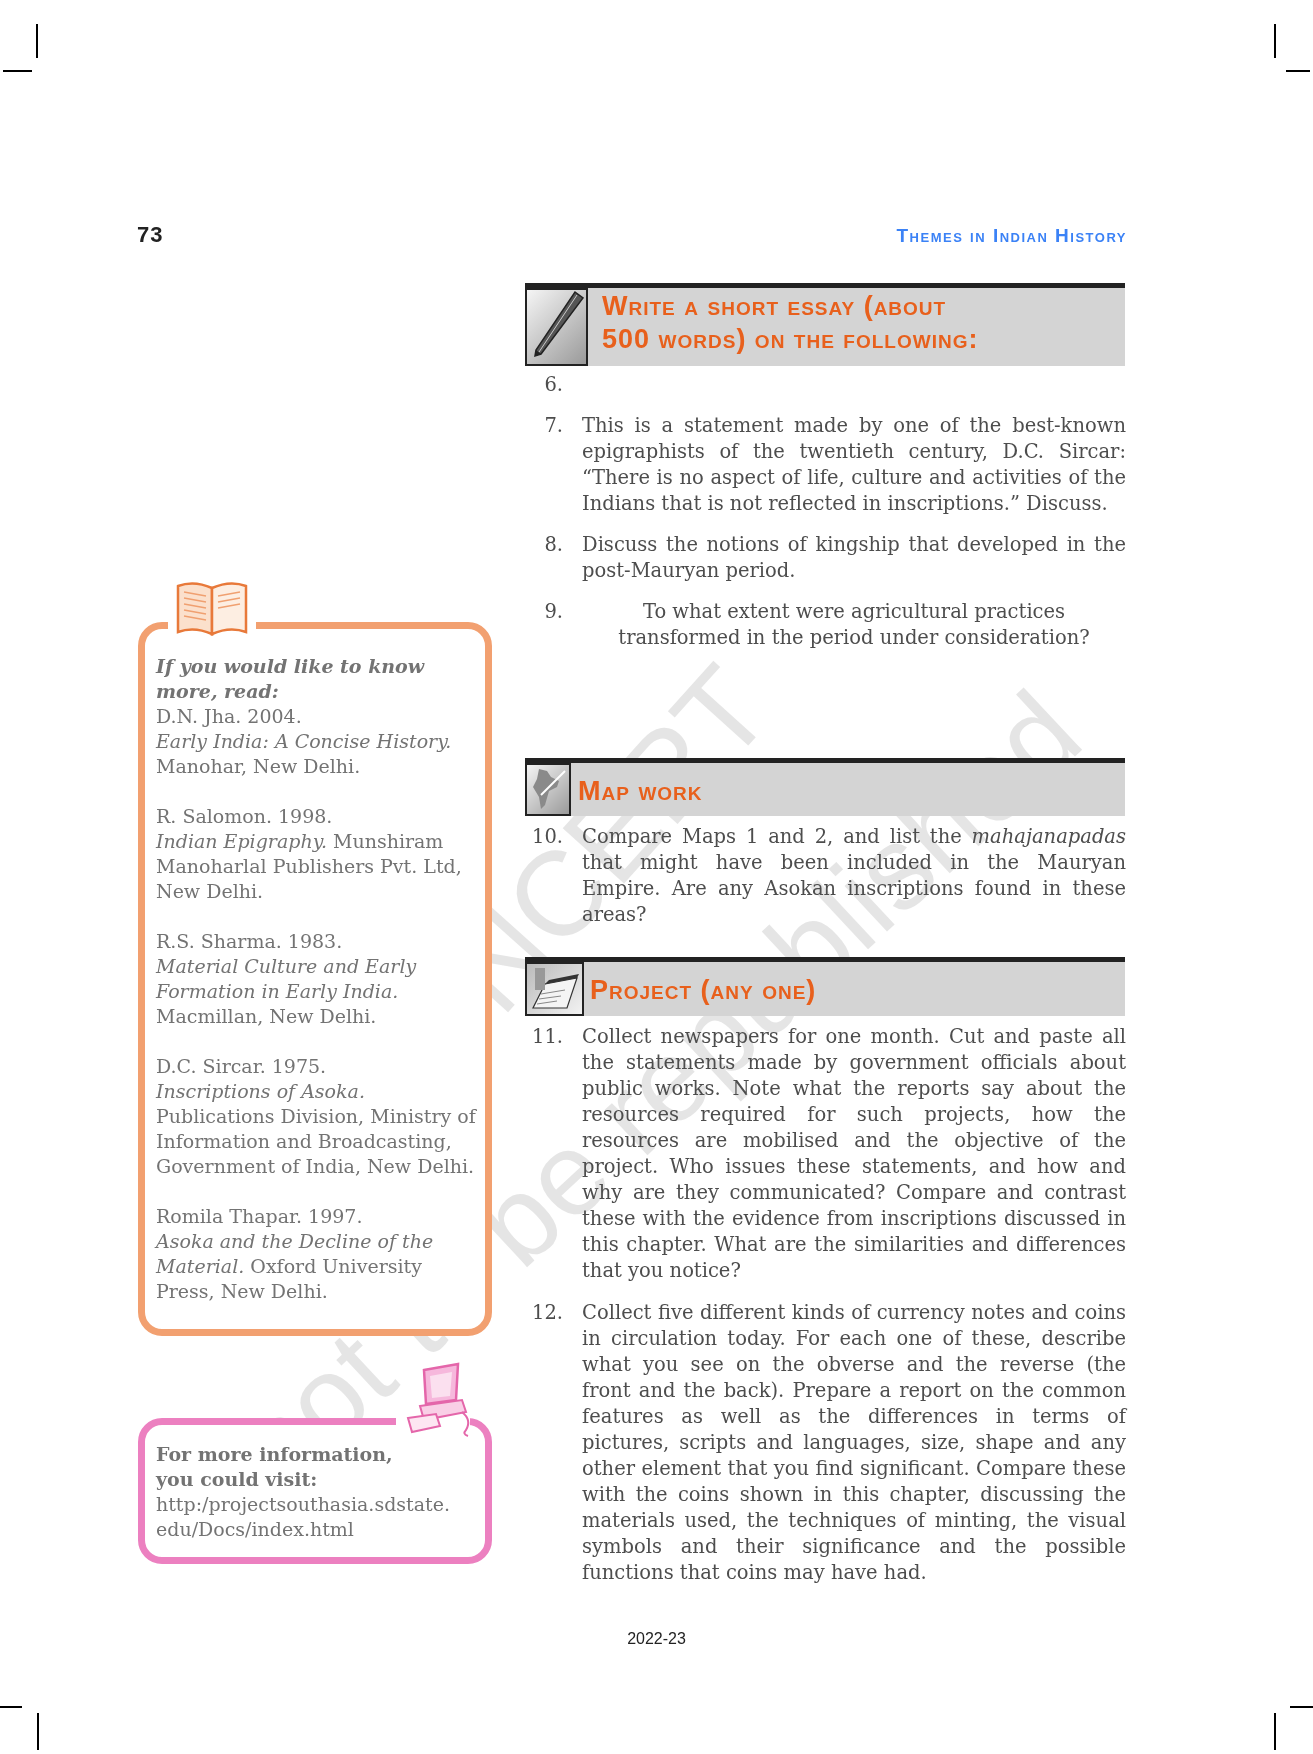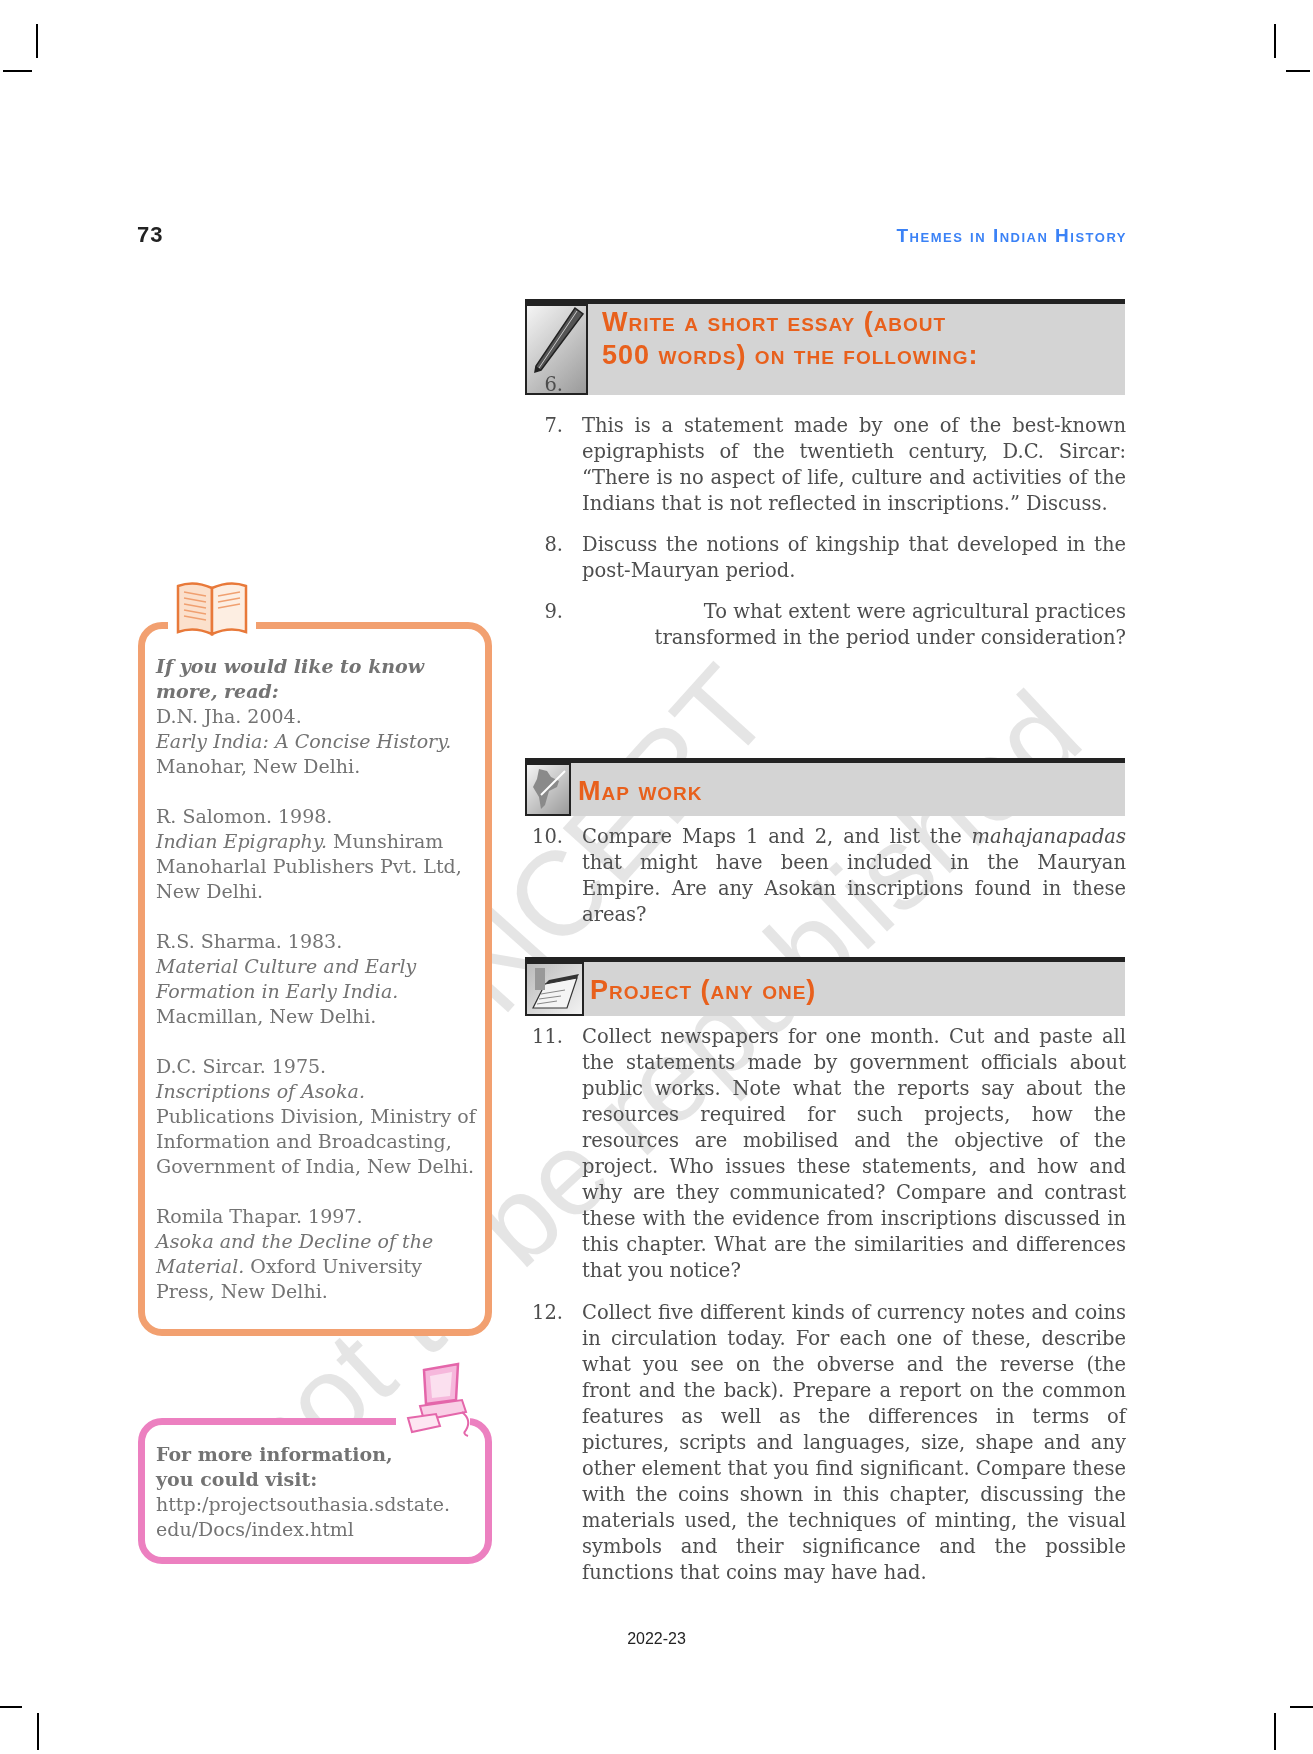--- a/index.html
+++ b/index.html
@@ -37,21 +37,21 @@
 <div class="crop" style="left:37px;top:1713px;width:2px;height:37px;"></div>
 <div class="crop" style="left:1290px;top:1706px;width:23px;height:2px;"></div>
 <div class="crop" style="left:1274px;top:1713px;width:2px;height:37px;"></div>
 
 <div class="wm" style="left:440px;top:990px;">© NCERT</div>
 <div class="wm" style="left:300px;top:1380px;font-size:118px;transform:rotate(-43deg);">not to be republished</div>
 
 <div class="page-num">73</div>
 <div class="running-head">Themes in Indian History</div>
 
-<div class="sec-header" style="top:299px;height:96px;">
+<div class="sec-header" style="top:283px;height:83px;">
   <div class="sec-icon" style="width:63px;">
     <svg width="59" height="69" viewBox="0 0 59 69">
       <polygon points="48,2 56,8 14,64 8,66 9,60" fill="#555" stroke="#222" stroke-width="1.5"></polygon>
       <polygon points="9,60 8,66 14,64" fill="#222"></polygon>
       <line x1="50" y1="5" x2="12" y2="62" stroke="#ccc" stroke-width="1"></line>
     </svg>
   </div>
   <div class="sec-title" style="left:77px;top:2px;">
     <div>Write a short essay (about</div>
     <div>500 words) on the following:</div>
@@ -65,21 +65,21 @@
   <div class="q">
     <span class="num">7.</span>
     <span class="txt">This is a statement made by one of the best-known epigraphists of the twentieth century, D.C. Sircar: “There is no aspect of life, culture and activities of the Indians that is not reflected in inscriptions.” Discuss.</span>
   </div>
   <div class="q">
     <span class="num">8.</span>
     <span class="txt">Discuss the notions of kingship that developed in the post-Mauryan period.</span>
   </div>
   <div class="q">
     <span class="num">9.</span>
-    <span class="txt" style="text-align:right;">To what extent were agricultural practices transformed in the period under consideration?</span>
+    <span class="txt" style="text-align:center;">To what extent were agricultural practices transformed in the period under consideration?</span>
   </div>
 </div>
 
 <div class="sec-header" style="top:758px;height:58px;">
   <div class="sec-icon" style="width:46px;">
     <svg width="42" height="48" viewBox="0 0 42 48">
       <path d="M12,4 L20,6 L24,12 L32,16 L30,22 L22,26 L18,40 L14,44 L12,32 L6,22 L10,14 Z" fill="#8a8a8a"></path>
       <line x1="14" y1="30" x2="38" y2="6" stroke="#fff" stroke-width="2"></line>
     </svg>
   </div>

